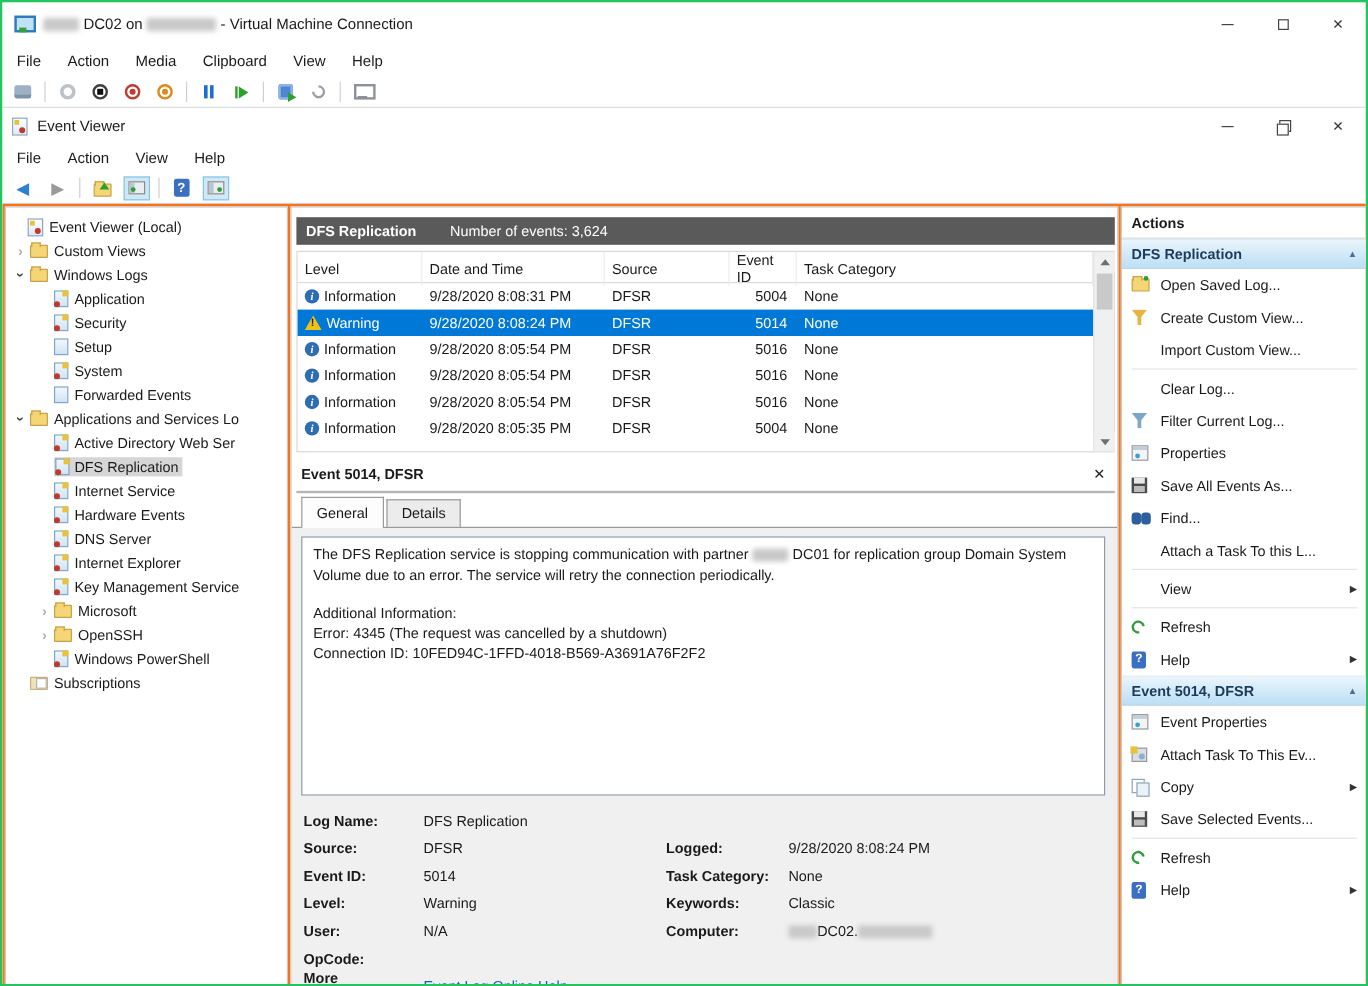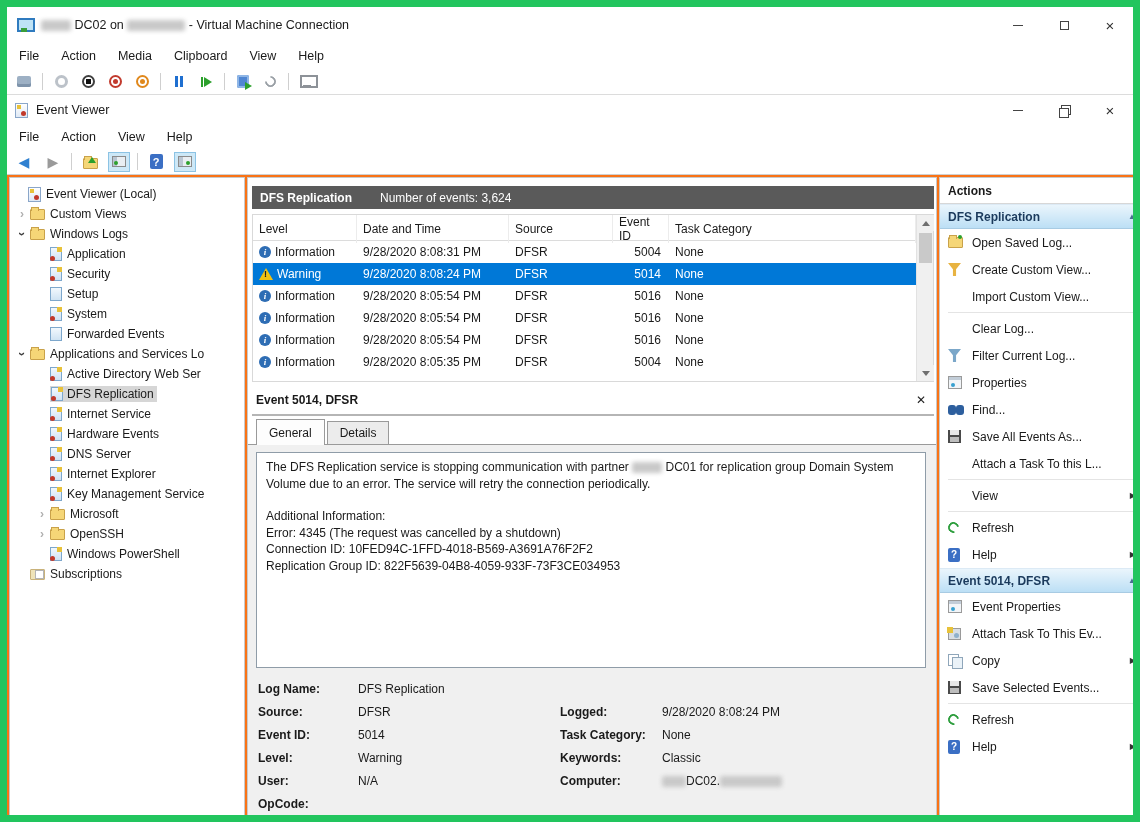--- a/index.html
+++ b/index.html
@@ -1,18 +1,18 @@
 <!DOCTYPE html>
 <html><head>
 <meta charset="utf-8">
 <style>
   * { box-sizing: border-box; margin: 0; padding: 0; }
   html,body { width:1140px; height:822px; overflow:hidden; }
   body { font-family:"Liberation Sans","DejaVu Sans",sans-serif; font-size:12px; color:#1a1a1a; background:#fff; }
-  #stage { position:relative; width:1140px; height:822px; background:#fff; border:7px solid #22c55e; overflow:hidden; }
+  #stage { position:relative; width:1140px; height:822px; background:#fff; border:2px solid #22c55e; overflow:hidden; }
 
   
   .blur { display:inline-block; height:11px; background:#c9c9c9; border-radius:2px; vertical-align:middle; filter:blur(2px); }
 
   
   .vm-titlebar { position:absolute; left:0; top:0; width:100%; height:36px; display:flex; align-items:center; padding-left:10px; background:#fff; }
   .vm-title { margin-left:8px; font-size:12.5px; }
   .win-controls { position:absolute; right:0; top:0; height:36px; display:flex; }
   .wbtn { width:46px; height:36px; display:flex; align-items:center; justify-content:center; }
   .glyph-min { width:10px; height:1px; background:#444; }
@@ -513,21 +513,20 @@
         <div id="desc-box">
           <div>
             <span>The DFS Replication service is stopping communication with partner</span>
             <span class="blur" style="width:30px"></span>
             <span>DC01 for replication group Domain System Volume due to an error. The service will retry the connection periodically.</span>
           </div>
           <div class="desc-gap"></div>
           <div>Additional Information:</div>
           <div>Error: 4345 (The request was cancelled by a shutdown)</div>
           <div>Connection ID: 10FED94C-1FFD-4018-B569-A3691A76F2F2</div>
-          <div>Replication Group ID: 822F5639-04B8-4059-933F-73F3CE034953</div>
         </div>
 
         <div id="fields">
           <span class="lab">Log Name:</span>
           <span>DFS Replication</span>
           <span></span>
             <span></span>
 
           <span class="lab">Source:</span>
           <span>DFSR</span>
@@ -598,29 +597,29 @@
           <span class="alabel">Filter Current Log...</span>
         </div>
       <div class="aitem">
           <span class="aicon">
             <span class="ai-props"></span>
           </span>
           <span class="alabel">Properties</span>
         </div>
       <div class="aitem">
           <span class="aicon">
+            <span class="ai-saved"></span>
+          </span>
+          <span class="alabel">Save All Events As...</span>
+        </div>
+      <div class="aitem">
+          <span class="aicon">
             <span class="ai-find"></span>
           </span>
           <span class="alabel">Find...</span>
-        </div>
-      <div class="aitem">
-          <span class="aicon">
-            <span class="ai-saved"></span>
-          </span>
-          <span class="alabel">Save All Events As...</span>
         </div>
       <div class="aitem">
           <span class="aicon"></span>
           <span class="alabel">Attach a Task To this L...</span>
         </div>
       <div class="asep"></div>
       <div class="aitem">
           <span class="aicon"></span>
           <span class="alabel">View</span>
           <span class="sub">▶</span>

